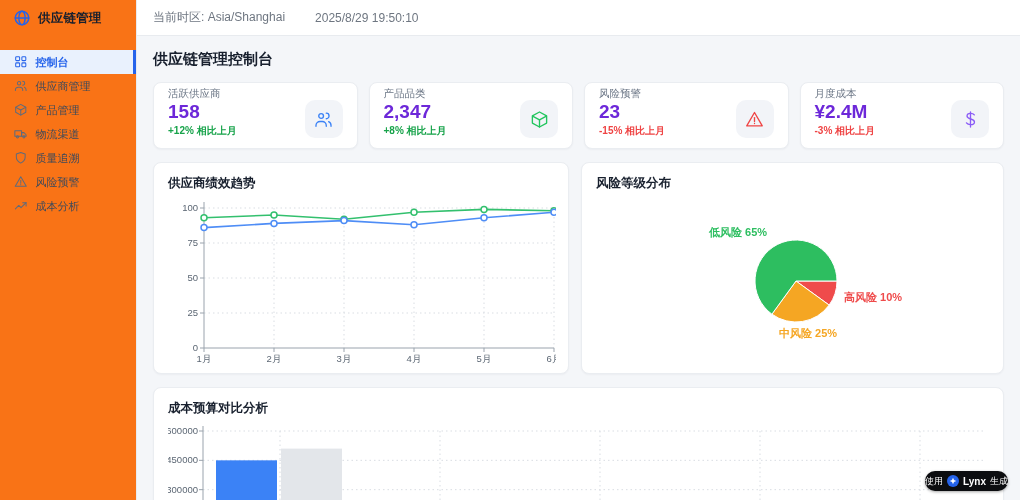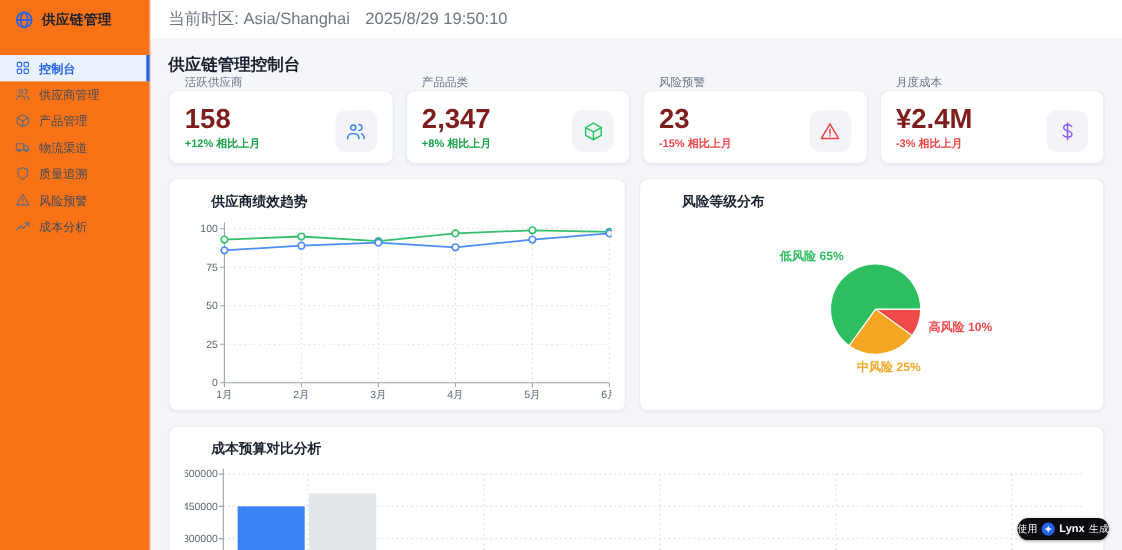--- a/index.html
+++ b/index.html
@@ -13,37 +13,37 @@
   .logo-row svg { display:block; }
   .app-title { font-size:12.5px; font-weight:bold; color:#18202e; letter-spacing:.2px; }
   .nav { margin-top:14px; display:flex; flex-direction:column; }
   .nav-item { height:24px; display:flex; align-items:center; gap:8px; padding-left:14px; font-size:11px; color:#3e4a5b; cursor:pointer; border-right:3px solid transparent;font-family:Liberation Serif, serif; }
   .nav-item svg { color:#5f6b7c; }
   .nav-item.active { background:#e9f1fd; color:#2563eb; border-right-color:#2563eb; font-weight:bold; }
   .nav-item.active svg { color:#2563eb; }
 
   
   .right { flex:1; display:flex; flex-direction:column; min-width:0; }
-  .topbar { height:36px; min-height:36px; background:#fff; border-bottom:1px solid #e8ebef; display:flex; align-items:center; gap:14px; padding:0 16px; font-size:15px; color:#6e7681; }
+  .topbar { height:36px; min-height:36px; background:#fff; border-bottom:1px solid #e8ebef; display:flex; align-items:center; gap:30px; padding:0 16px; font-size:12px; color:#6e7681; }
   .content { flex:1; padding:13px 16px; overflow:hidden; }
   .page-title { font-size:15px; font-weight:bold; color:#18202e; margin:1px 0 13px; }
 
   
   .stats { display:flex; gap:11px; margin-bottom:13px; }
   .stat-card { flex:1; background:#fff; border:1px solid #eaedf1; border-radius:8px; padding:10px 14px; height:67px; display:flex; justify-content:space-between; align-items:flex-end; box-shadow:0 1px 2px rgba(16,24,40,.04); }
   .stat-label { font-size:10.5px; color:#6a7585; }
-  .stat-value { font-size:25px; font-weight:bold; color:#7f1d1d; margin:12px 0 1px; }
+  .stat-value { font-size:19px; font-weight:bold; color:#6d28d9; margin:0 0 1px; }
   .stat-delta { font-size:10px; font-weight:bold; }
   .up { color:#17a34a; } .down { color:#ef4444; }
   .stat-icon { width:38px; height:38px; min-width:38px; border-radius:10px; background:#f2f4f8; display:flex; align-items:center; justify-content:center; }
 
   
   .charts-row { display:flex; gap:12px; margin-bottom:13px; }
   .chart-card { background:#fff; border:1px solid #eaedf1; border-radius:8px; padding:12px 14px; box-shadow:0 1px 2px rgba(16,24,40,.04); }
-  .chart-title { font-size:12.5px; font-weight:bold; color:#18202e; margin-bottom:4px;margin-left:24px; }
+  .chart-title { font-size:12.5px; font-weight:bold; color:#18202e; margin-bottom:4px; }
   .card-line { width:416px; min-width:416px; height:212px; }
   .card-pie { flex:1; height:212px; position:relative; }
   .card-bar { height:190px; }
   svg text.tick { font-family:"Liberation Sans", sans-serif; font-size:9.5px; fill:#5b6673; }
   svg line.grid { stroke:#d9dde3; stroke-width:1; stroke-dasharray:1.5 3; }
   svg line.axis, svg path.axis { stroke:#9aa3ad; stroke-width:1; fill:none; }
   .pie-label { position:absolute; font-size:11px; font-weight:bold; white-space:nowrap; }
 
   
   .lynx-badge { position:fixed; right:12px; bottom:9px; height:20px; background:#0c0d10; border-radius:10px; display:flex; align-items:center; gap:4px; padding:0 0; color:#fff; font-size:9px; cursor:pointer; box-shadow:0 1px 3px rgba(0,0,0,.35); }

